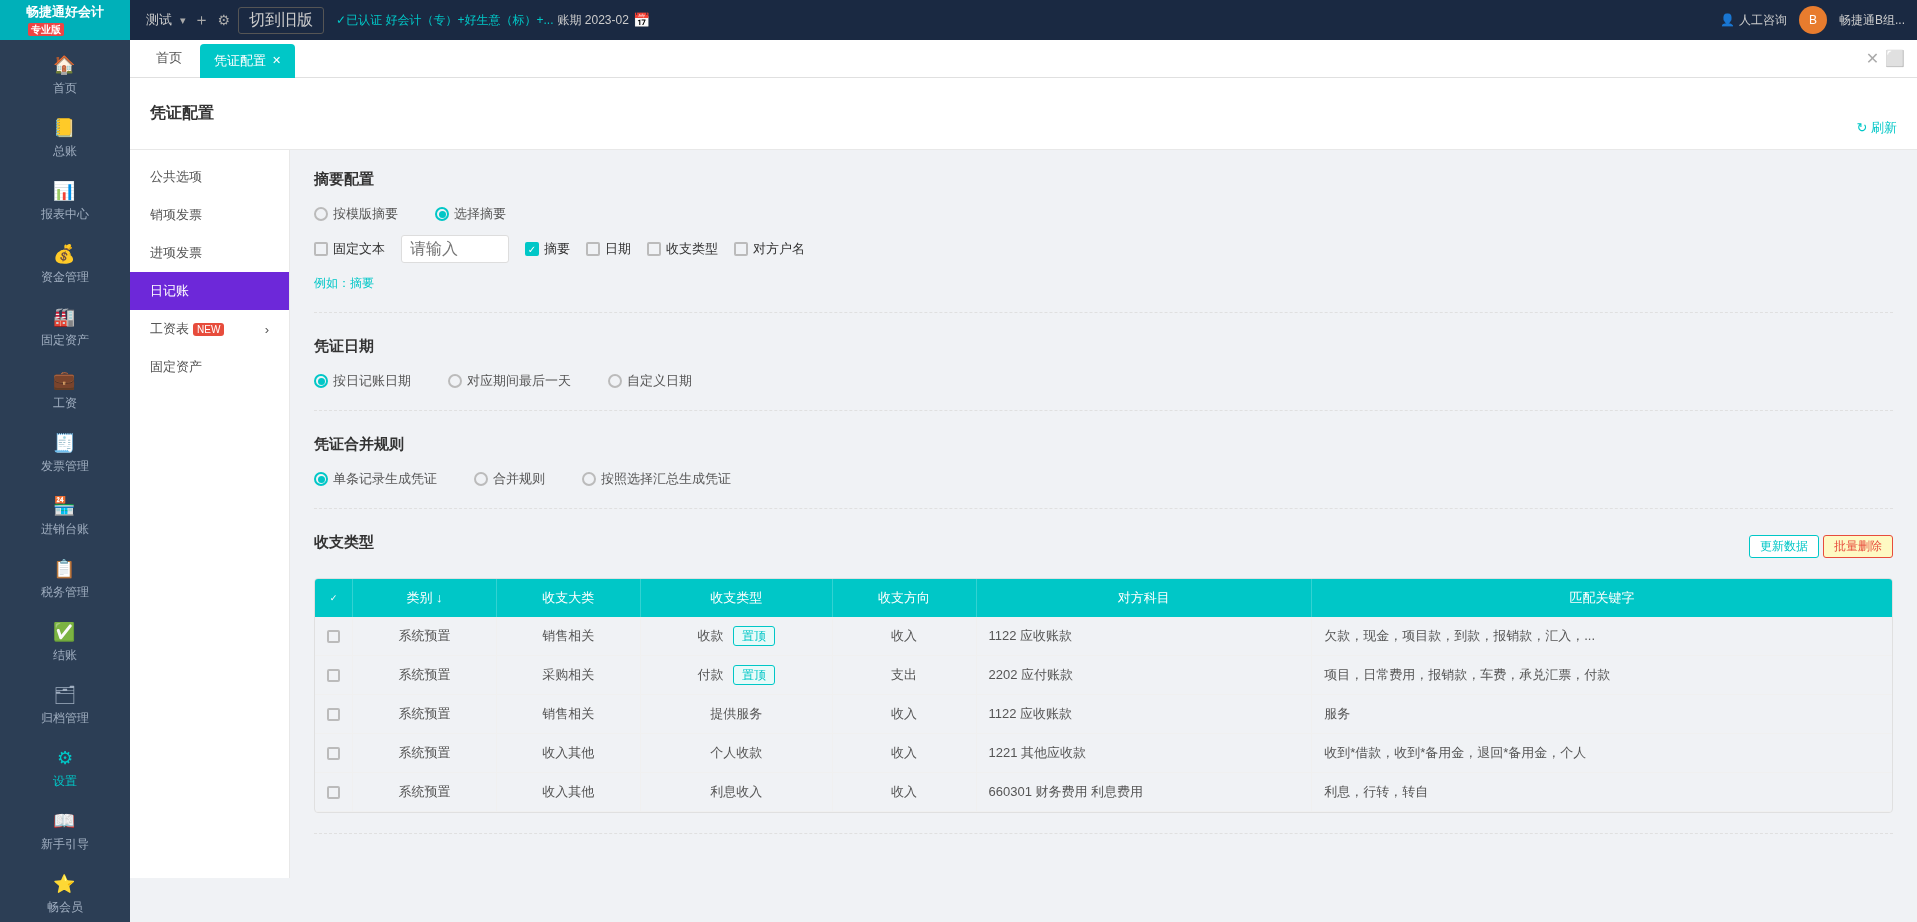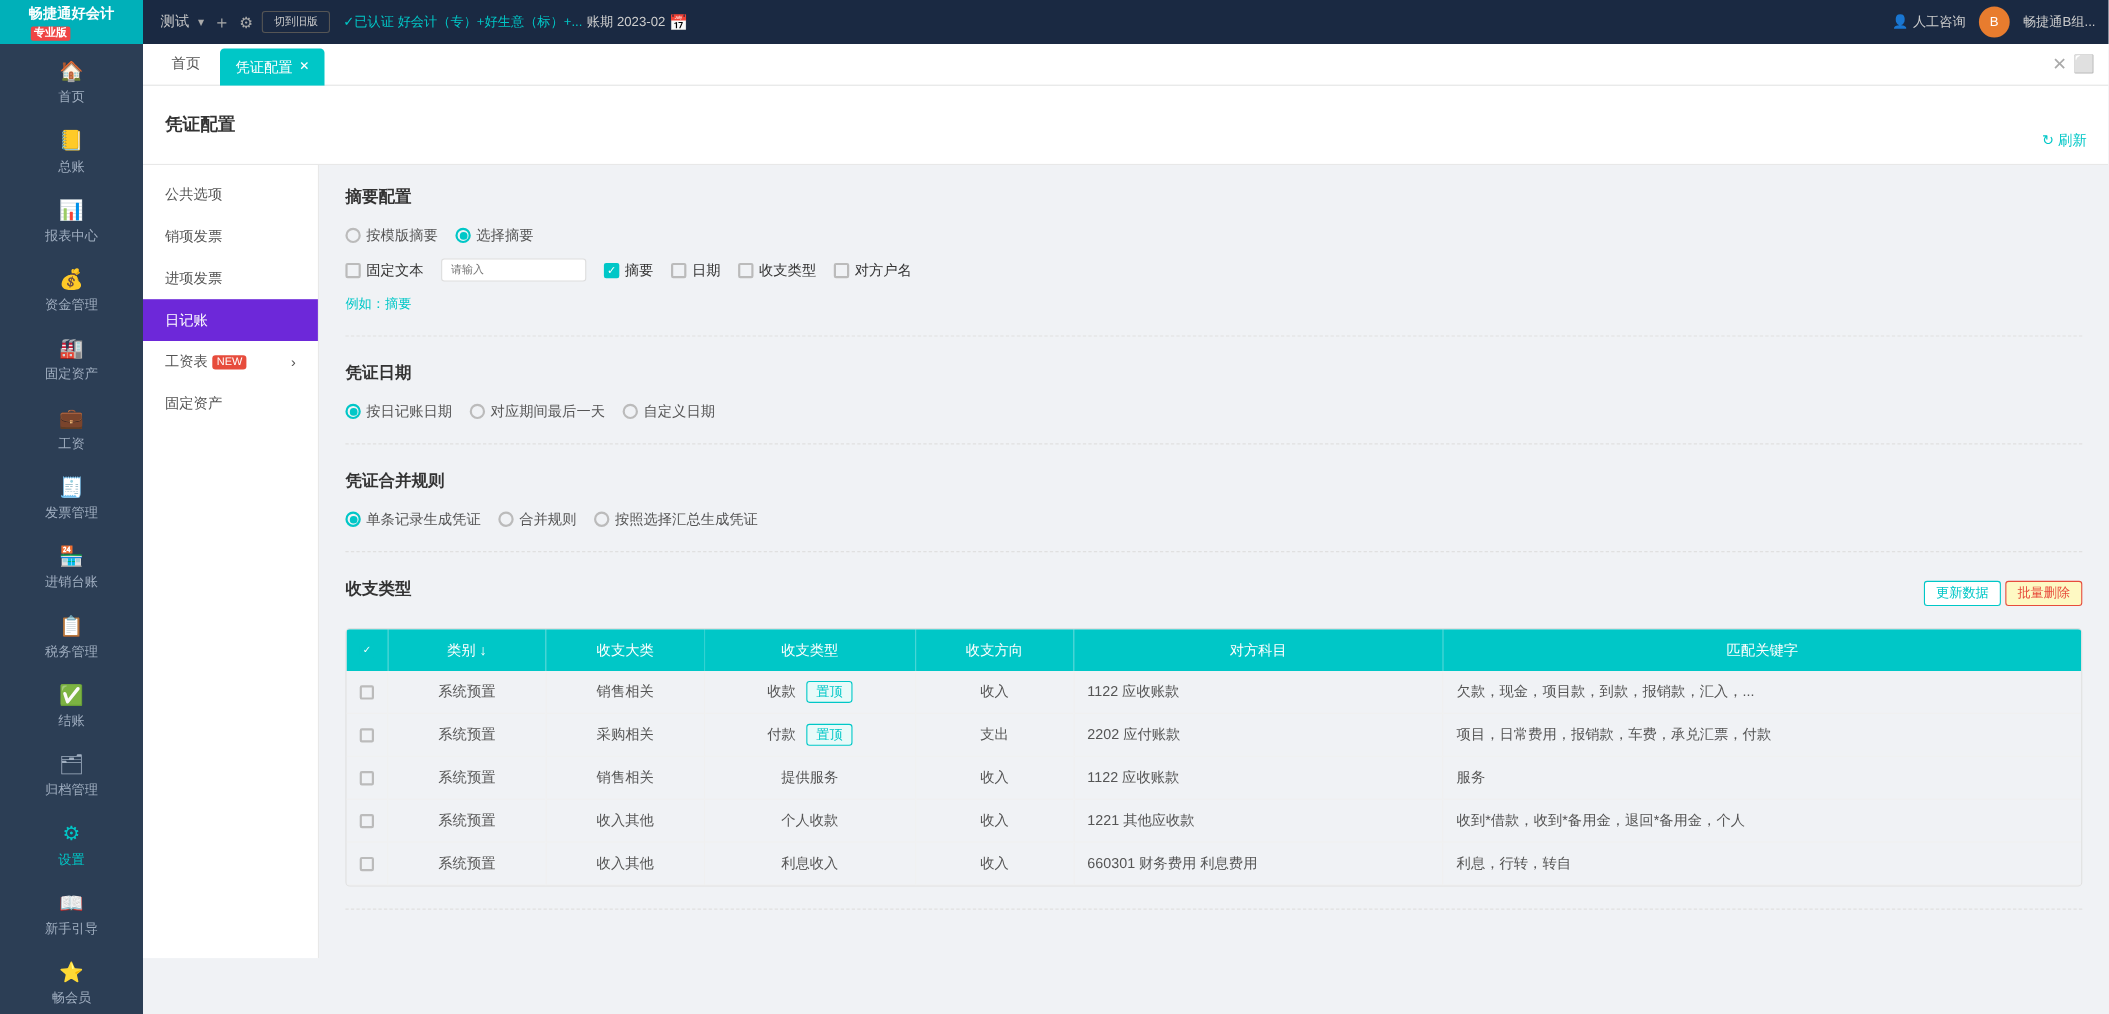--- a/index.html
+++ b/index.html
@@ -6,21 +6,21 @@
     body { font-family: 'Microsoft YaHei', sans-serif; font-size: 13px; background: #f0f2f5; color: #333; width: 1917px; min-height: 922px; }
 
     
     .topbar { height: 40px; background: #1a2942; display: flex; align-items: center; padding: 0 12px; gap: 8px; color: #ccc; }
     .topbar .logo { width: 130px; background: #00b0b9; height: 40px; display: flex; align-items: center; justify-content: center; color: #fff; font-weight: bold; font-size: 13px; margin-left: -12px; margin-right: 8px; }
     .topbar .logo-sub { font-size: 10px; background: #ef4444; padding: 1px 3px; border-radius: 2px; margin-left: 2px; }
     .topbar-item { color: #ccc; font-size: 13px; }
     .topbar-chevron { color: #aaa; font-size: 11px; }
     .topbar-plus { color: #aaa; font-size: 16px; cursor: pointer; }
     .topbar-gear { color: #aaa; font-size: 14px; cursor: pointer; }
-    .topbar-btn { border: 1px solid #555; background: transparent; color: #ccc; padding: 2px 10px; border-radius: 3px; cursor: pointer; font-size: 10px; }
+    .topbar-btn { border: 1px solid #555; background: transparent; color: #ccc; padding: 2px 10px; border-radius: 3px; cursor: pointer; font-size: 16px; }
     .topbar-tags { display: flex; align-items: center; gap: 4px; margin-left: 4px; }
     .tag-green { color: #00c7c7; font-size: 12px; }
     .topbar-right { margin-left: auto; display: flex; align-items: center; gap: 12px; }
     .topbar-help { color: #ccc; font-size: 12px; cursor: pointer; }
     .topbar-avatar { width: 28px; height: 28px; background: #e87c2e; border-radius: 50%; display: flex; align-items: center; justify-content: center; color: #fff; font-size: 12px; }
     .topbar-username { color: #ccc; font-size: 12px; }
 
     
     .layout { display: flex; height: calc(922px - 40px); }
 
@@ -60,32 +60,32 @@
     .new-badge { background: #e74c3c; color: #fff; font-size: 10px; padding: 1px 4px; border-radius: 3px; margin-left: 4px; }
 
     
     .right-content { flex: 1; padding: 20px 24px; overflow-y: auto; }
 
     
     .section { margin-bottom: 24px; border-bottom: 1px dashed #e0e0e0; padding-bottom: 20px; }
     .section-title { font-size: 15px; font-weight: bold; color: #333; margin-bottom: 16px; }
 
     
-    .radio-group { display: flex; gap: 16px; align-items: center; flex-wrap: wrap; }
+    .radio-group { display: flex; gap: 37px; align-items: center; flex-wrap: wrap; }
     .radio-item { display: flex; align-items: center; gap: 5px; cursor: pointer; font-size: 13px; color: #555; }
     .radio-circle { width: 14px; height: 14px; border-radius: 50%; border: 2px solid #bbb; display: flex; align-items: center; justify-content: center; }
     .radio-circle.checked { border-color: #00c7c7; }
     .radio-circle.checked::after { content: ''; width: 7px; height: 7px; border-radius: 50%; background: #00c7c7; }
 
     
     .checkbox-row { display: flex; align-items: center; gap: 16px; margin: 12px 0; flex-wrap: wrap; }
     .checkbox-item { display: flex; align-items: center; gap: 5px; cursor: pointer; font-size: 13px; }
     .checkbox-box { width: 14px; height: 14px; border: 2px solid #bbb; border-radius: 2px; display: flex; align-items: center; justify-content: center; }
     .checkbox-box.checked { background: #00c7c7; border-color: #00c7c7; color: #fff; font-size: 10px; }
-    .text-input { border: 1px solid #ddd; border-radius: 3px; padding: 4px 8px; font-size: 10px; width: 132px; color: #999; outline: none; }
+    .text-input { border: 1px solid #ddd; border-radius: 3px; padding: 4px 8px; font-size: 16px; width: 108px; color: #999; outline: none; }
     .example-text { color: #00c7c7; font-size: 12px; margin-top: 4px; }
 
     
     .table-container { border: 1px solid #e0e0e0; border-radius: 4px; overflow: hidden; margin-top: 10px; }
     .table-header-row { display: flex; align-items: center; justify-content: flex-end; gap: 4px; margin-bottom: 8px; border-radius: 10px; }
     table { width: 100%; border-collapse: collapse; }
     thead tr { background: #00c7c7; }
     thead th { padding: 10px 12px; text-align: center; color: #fff; font-size: 13px; font-weight: normal; border-right: 1px solid rgba(255,255,255,0.2); }
     thead th:last-child { border-right: none; }
     tbody tr { border-bottom: 1px solid #f0f0f0; }

